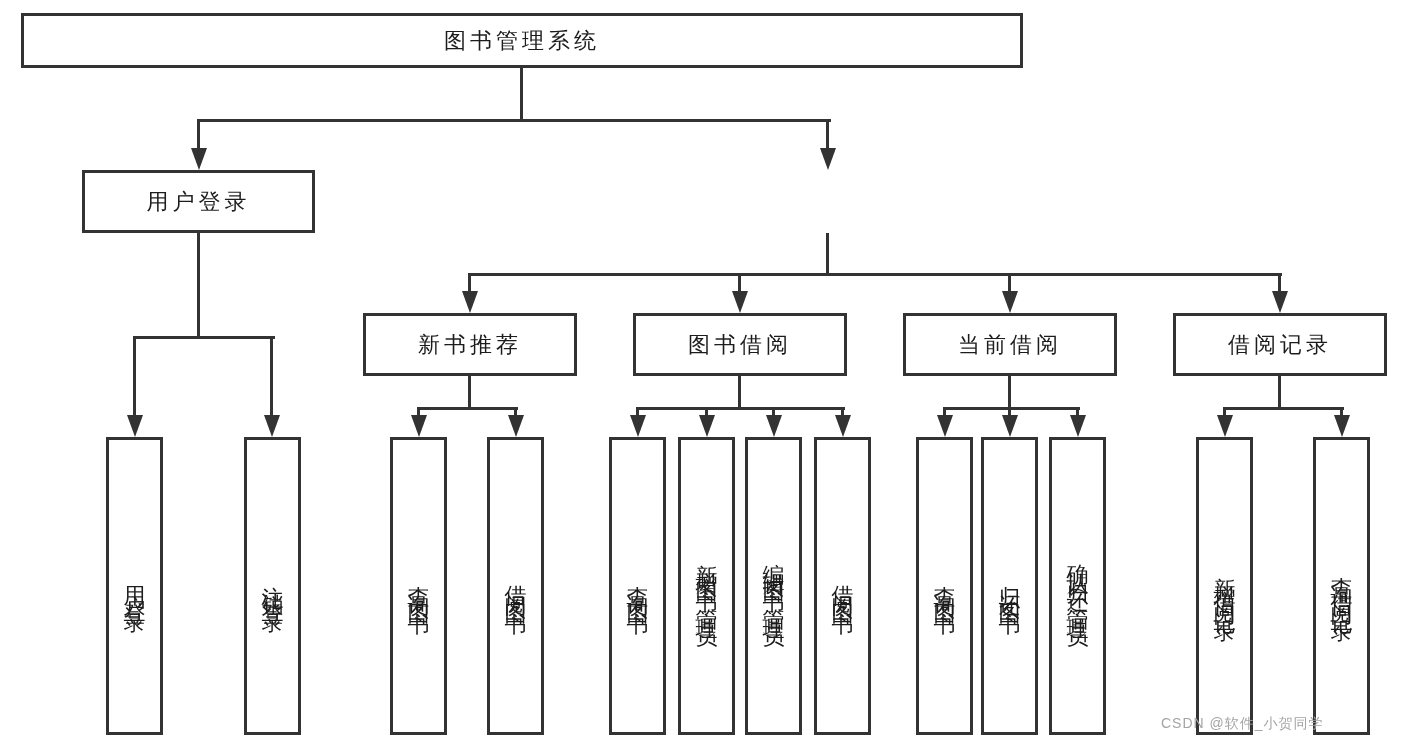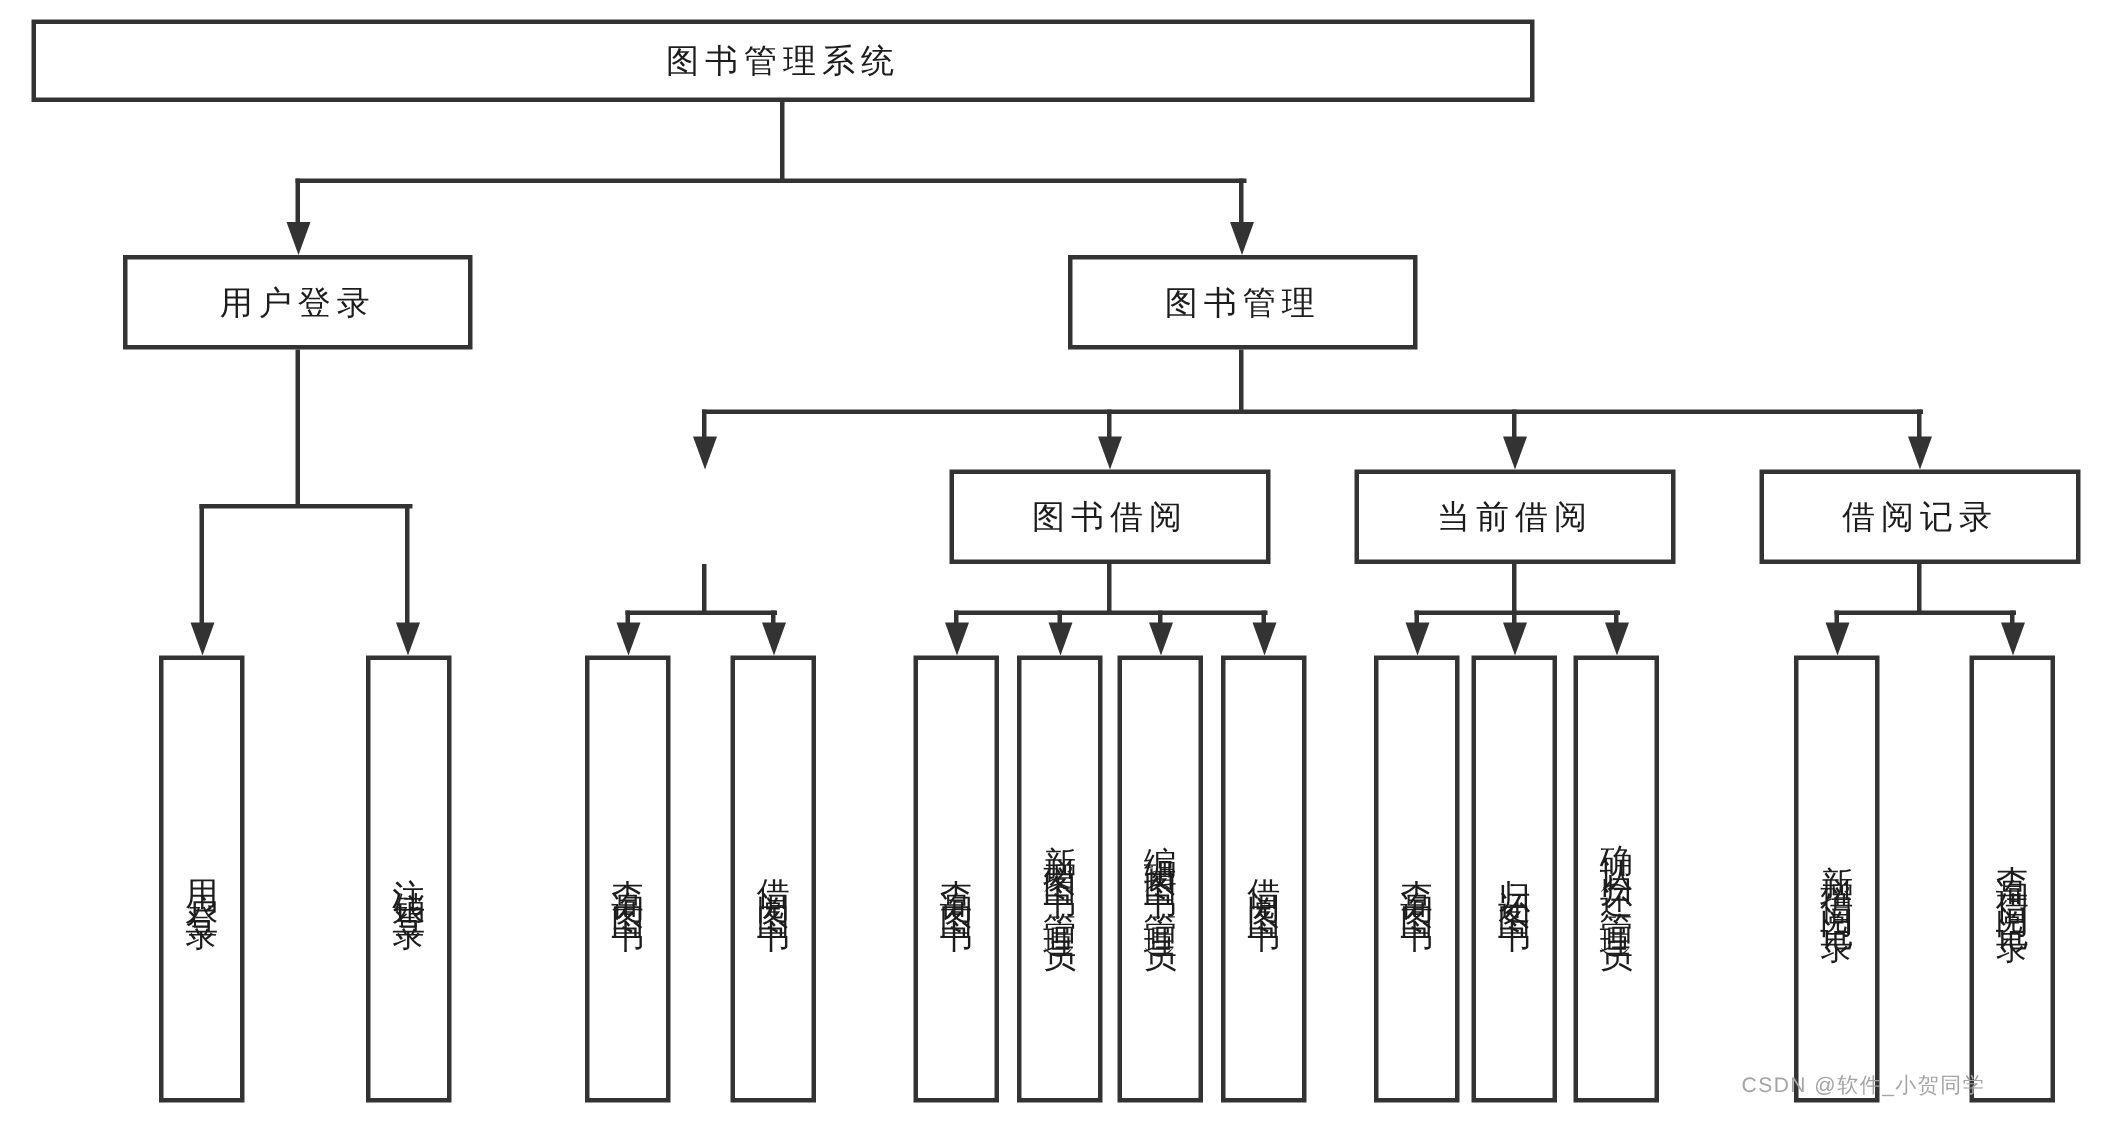--- a/index.html
+++ b/index.html
@@ -42,42 +42,42 @@
   <div class="line" style="left:520px; top:68px; width:3px; height:54px;"></div>
   <div class="line" style="left:197px; top:119px; width:634px; height:3px;"></div>
   <div class="line" style="left:197px; top:119px; width:3px; height:33px;"></div>
   <div class="line" style="left:826px; top:119px; width:3px; height:33px;"></div>
   <div class="arrow" style="left:191px; top:148px;"></div>
   <div class="arrow" style="left:820px; top:148px;"></div>
 
   <div class="hbox" style="left:82px; top:170px; width:233px; height:63px;">
     <span>用户登录</span>
   </div>
-  <div class="hbox" style="left:712px; top:170px; width:233px; height:63px;">
-    <span>图书管理</span>
-  </div>
 
   <div class="line" style="left:197px; top:233px; width:3px; height:105px;"></div>
   <div class="line" style="left:133px; top:336px; width:142px; height:3px;"></div>
   <div class="line" style="left:133px; top:336px; width:3px; height:82px;"></div>
   <div class="line" style="left:270px; top:336px; width:3px; height:82px;"></div>
   <div class="arrow" style="left:127px; top:415px;"></div>
   <div class="arrow" style="left:264px; top:415px;"></div>
 
   <div class="line" style="left:826px; top:233px; width:3px; height:42px;"></div>
   <div class="line" style="left:468px; top:273px; width:814px; height:3px;"></div>
   <div class="line" style="left:468px; top:273px; width:3px; height:22px;"></div>
   <div class="line" style="left:738px; top:273px; width:3px; height:22px;"></div>
   <div class="line" style="left:1008px; top:273px; width:3px; height:22px;"></div>
   <div class="line" style="left:1278px; top:273px; width:3px; height:22px;"></div>
   <div class="arrow" style="left:462px; top:291px;"></div>
   <div class="arrow" style="left:732px; top:291px;"></div>
   <div class="arrow" style="left:1002px; top:291px;"></div>
   <div class="arrow" style="left:1272px; top:291px;"></div>
 
+  <div class="hbox" style="left:363px; top:313px; width:214px; height:63px;">
+    <span>新书推荐</span>
+  </div>
   <div class="hbox" style="left:903px; top:313px; width:214px; height:63px;">
     <span>当前借阅</span>
   </div>
   <div class="hbox" style="left:633px; top:313px; width:214px; height:63px;">
     <span>图书借阅</span>
   </div>
   <div class="hbox" style="left:1173px; top:313px; width:214px; height:63px;">
     <span>借阅记录</span>
   </div>
 

